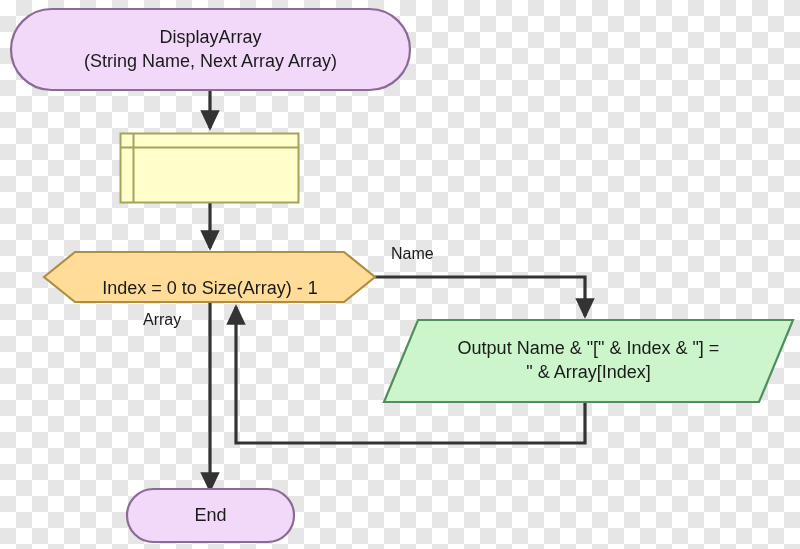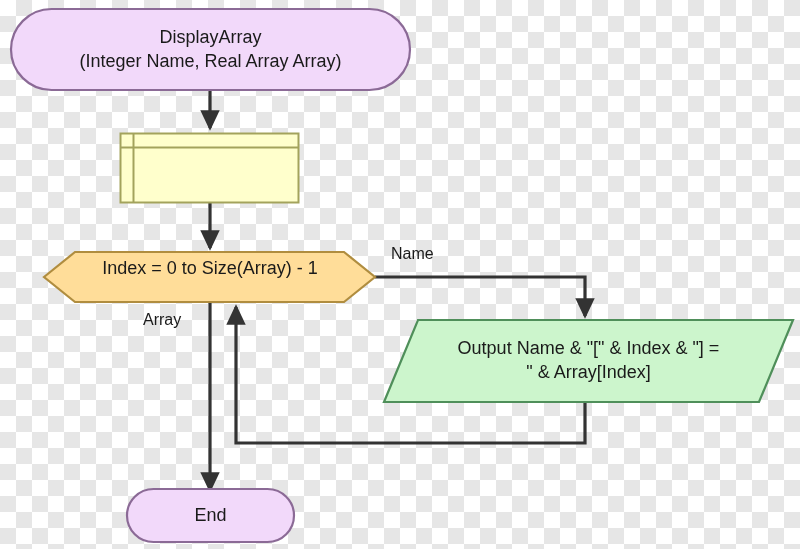--- a/index.html
+++ b/index.html
@@ -88,24 +88,24 @@
     </g>
 
     <polygon points="44,277 75,252 344,252 375,277 344,302 75,302" fill="#ffdd99" stroke="#b08d3f" stroke-width="2.2"></polygon>
 
     <polygon points="418,320 793,320 759,402 384,402" fill="#ccf5cc" stroke="#4f8f5a" stroke-width="2.2"></polygon>
 
     <rect x="127" y="489" width="167" height="53" rx="26.5" ry="26.5" fill="#f2d9fa" stroke="#8b6a96" stroke-width="2.2"></rect>
   </svg>
 
   <div class="node-text" style="left:11px; top:9px; width:399px; height:81px; font-size:18px;">DisplayArray
-(Integer Name, Real Array Array)</div>
+(String Name, Next Array Array)</div>
 
 
-  <div class="node-text" style="left:60px; top:244px; width:300px; height:50px; font-size:18px;">Index = 0 to Size(Array) - 1</div>
+  <div class="node-text" style="left:60px; top:264px; width:300px; height:50px; font-size:18px;">Index = 0 to Size(Array) - 1</div>
 
   <div class="node-text" style="left:400px; top:320px; width:377px; height:82px; font-size:18px;">Output Name &amp; "[" &amp; Index &amp; "] =
 " &amp; Array[Index]</div>
 
   <div class="node-text" style="left:127px; top:489px; width:167px; height:53px; font-size:18px;">End</div>
 
   <div class="edge-label" style="left:391px; top:245px;">Name</div>
 
   <div class="edge-label" style="left:143px; top:311px;">Array</div>
 

